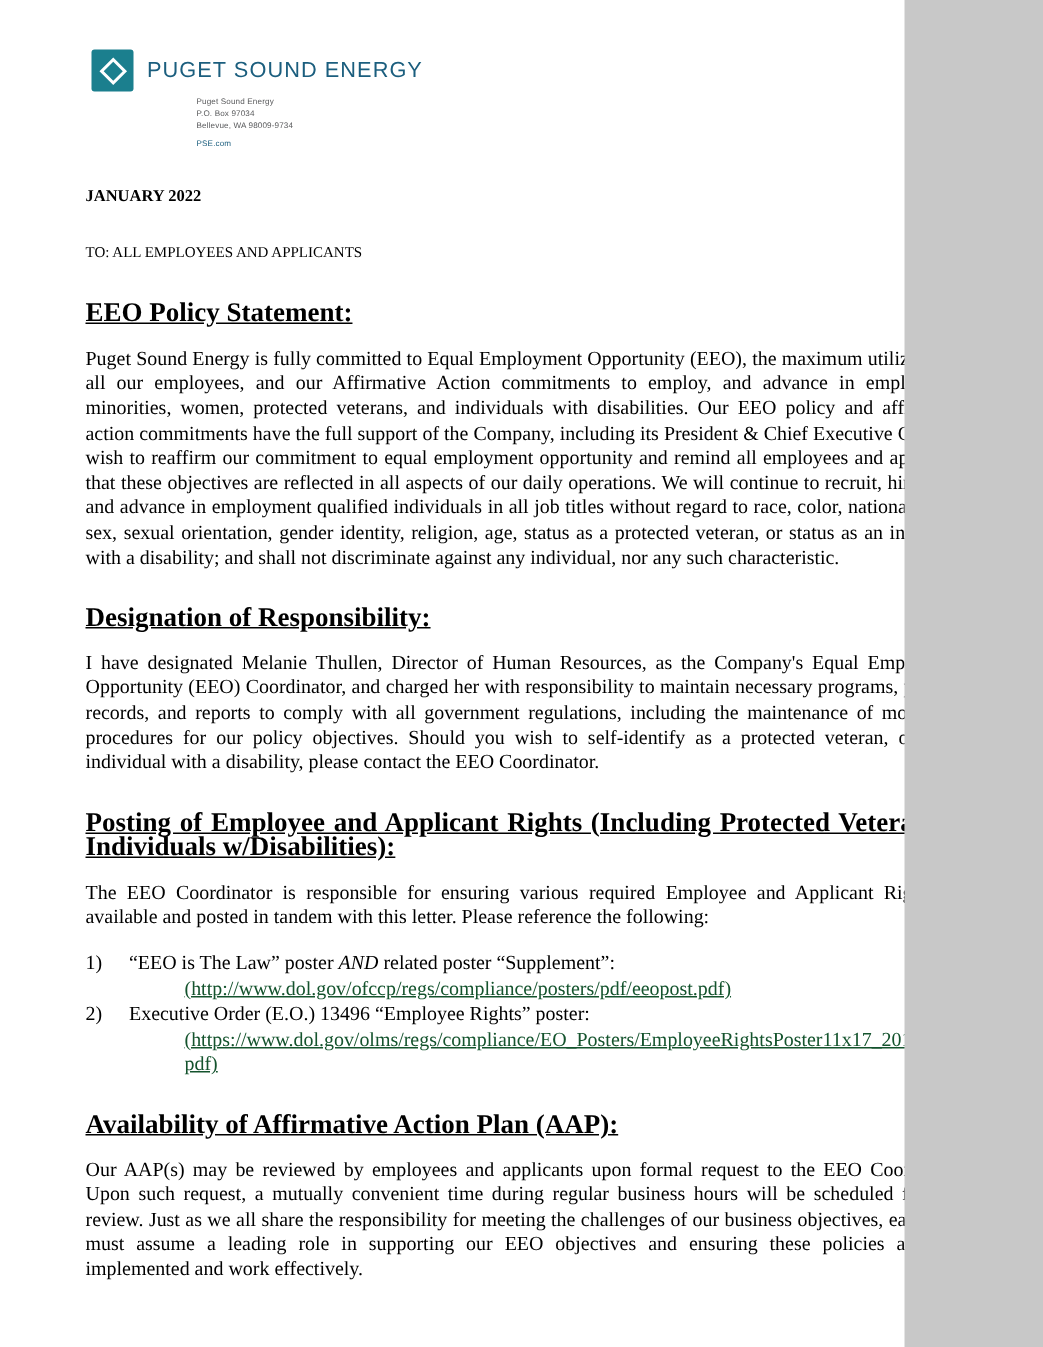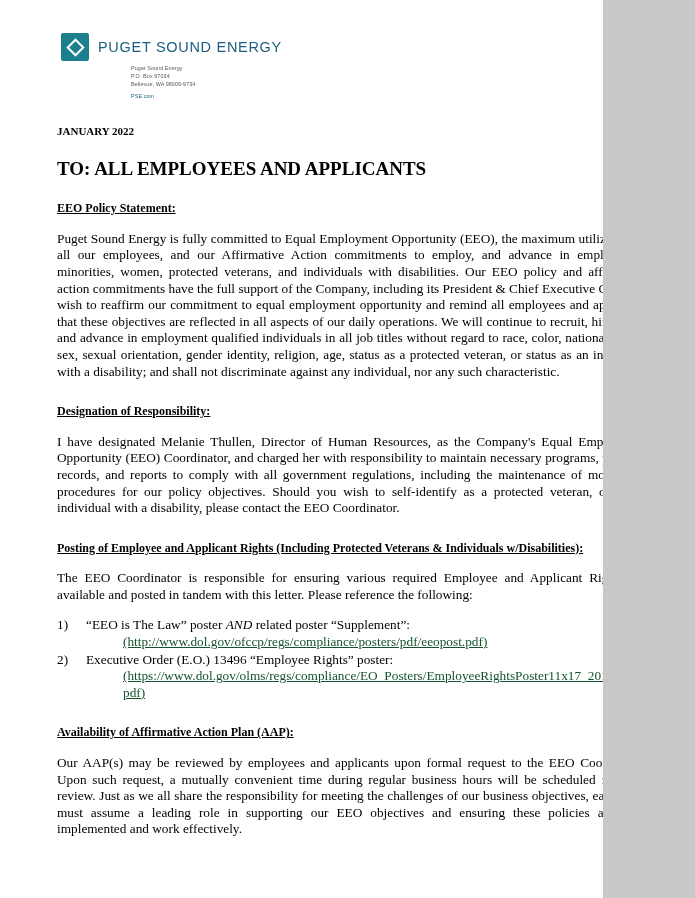--- a/index.html
+++ b/index.html
@@ -88,29 +88,29 @@
     line-height: 16.6px;
     color: #000000;
     text-align: justify;
   }
   .date {
     font-weight: bold;
     font-size: 11px;
     margin-top: 18px;
   }
   .to-line {
-    font-weight: bold;
-    font-size: 19px;
+    font-weight: normal;
+    font-size: 10px;
     margin-top: 21px;
   }
   .sec-head {
     font-weight: bold;
     text-decoration: underline;
     margin-top: 23px;
-    font-size: 12px;
+    font-size: 18px;
   }
   p.para {
     margin: 14px 0 0 0;
   }
   .list {
     margin: 14px 0 0 0;
     padding: 0;
     list-style: none;
   }
   .list li {

